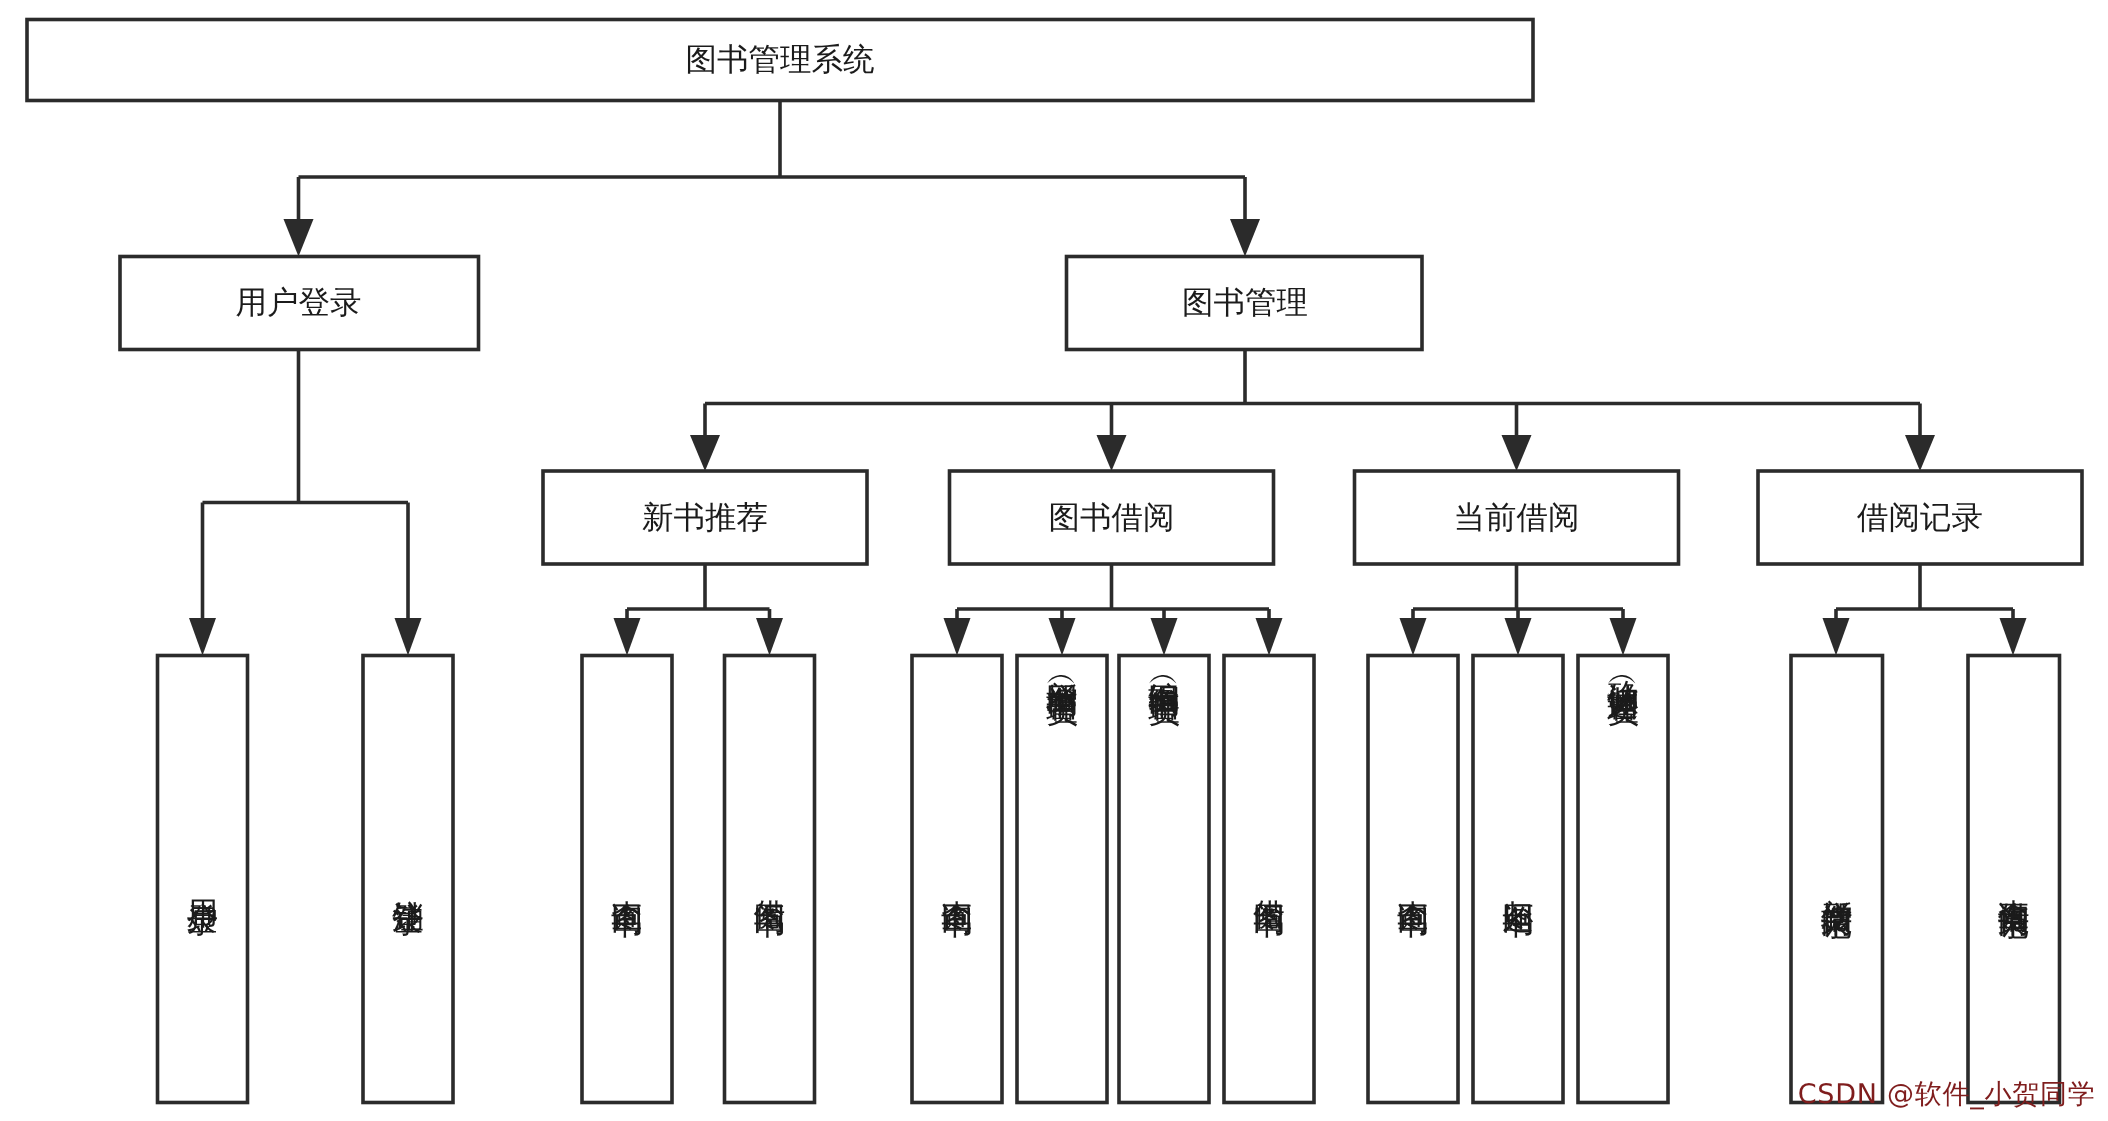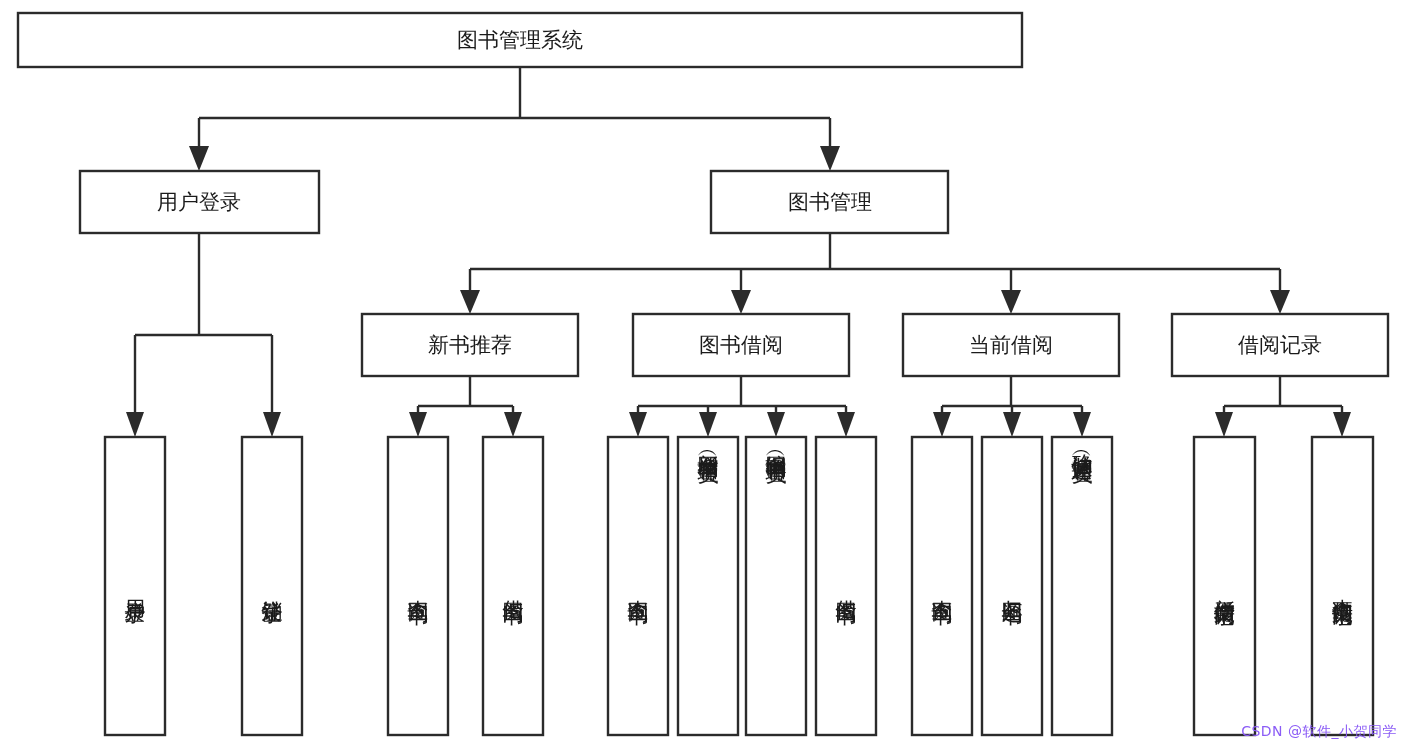--- a/index.html
+++ b/index.html
@@ -64,22 +64,22 @@
     color: #1b1b1b;
     letter-spacing: 1.5px;
     white-space: nowrap;
     text-align: center;
   }
   #watermark {
     position: absolute;
     right: 8px;
     bottom: 6px;
     font-family: "DejaVu Sans", "Liberation Sans", sans-serif;
-    font-size: 14px;
-    color: #8b5cf6;
+    font-size: 18px;
+    color: #7f1d1d;
     letter-spacing: 0.5px;
     white-space: nowrap;
     pointer-events: none;
   }
 </style>
 </head>
 <body>
 
 <div id="diagram-root">
 

